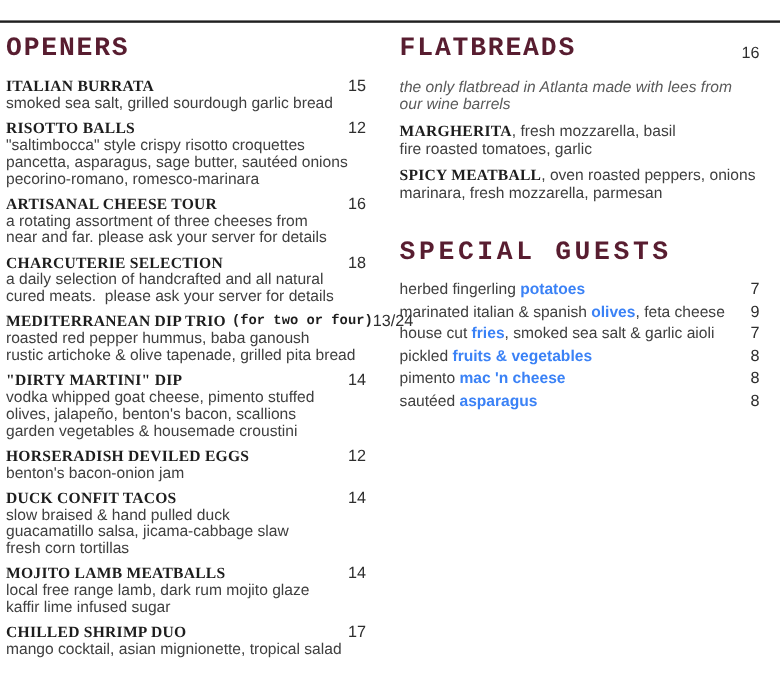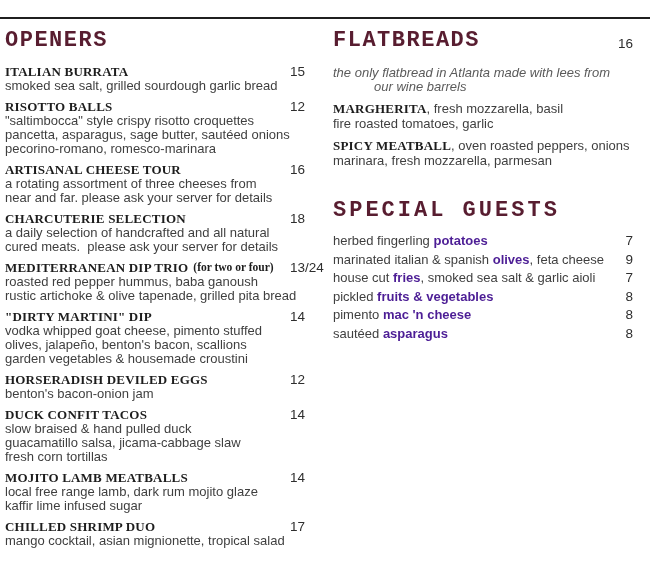--- a/index.html
+++ b/index.html
@@ -21,21 +21,21 @@
   }
   .sg-title{margin:30px 0 8px 0;letter-spacing:3px;}
 
   .item{margin-bottom:6px;}
   .ihead{display:flex;align-items:flex-end;white-space:nowrap;line-height:15px;}
   .iname{
     font-family:"Liberation Serif", serif;font-weight:bold;
     font-size:13px;color:#1d1d1d;letter-spacing:0.2px;
   }
   .iqual{
-    font-family:Liberation Serif, serif;font-weight:bold;
+    font-family:Liberation Mono, monospace;font-weight:bold;
     font-size:11.5px;color:#1d1d1d;margin-left:5px;
   }
   .iprice{
     margin-left:auto;min-width:40px;text-align:left;
     font-size:13.5px;color:#2e2e2e;flex:none;
   }
   .desc{
     font-size:13px;line-height:14px;color:#3f3f3f;white-space:pre;
   }
 
@@ -47,21 +47,21 @@
     color:#5a5a5a;white-space:pre;
   }
   .fitem{margin-top:8px;}
   .fitem:first-of-type{margin-top:4px;}
   .fline1{white-space:pre;line-height:14.5px;font-size:13px;color:#3f3f3f;}
   .fline1 .iname{font-size:13px;}
   .fitem .desc{line-height:14.5px;}
 
   .sgrow{display:flex;align-items:baseline;line-height:18.5px;font-size:13px;color:#3f3f3f;}
   .sgtext{white-space:pre;}
-  .sgtext b{color:#4c1d95;}
+  .sgtext b{color:#3b82f6;}
   .sgprice{margin-left:auto;text-align:right;font-size:13.5px;color:#2e2e2e;flex:none;}
 </style>
 </head>
 <body>
 
 <div class="rule"></div>
 
 <div class="col-left">
   <h1>OPENERS</h1>
 
@@ -156,21 +156,21 @@
     <div class="desc">mango cocktail, asian mignionette, tropical salad</div>
   </div>
 </div>
 
 <div class="col-right">
   <div class="fb-head">
     <h1>FLATBREADS</h1>
     <span class="fb-price">16</span>
   </div>
   <div class="note">the only flatbread in Atlanta made with lees from</div>
-  <div class="note" style="margin-top:0;margin-left:41px;">our wine barrels</div>
+  <div class="note" style="margin-top:0;">our wine barrels</div>
 
 
   <div class="fitem">
     <div class="fline1"><span class="iname">MARGHERITA</span><span>, fresh mozzarella, basil</span></div>
     <div class="desc">fire roasted tomatoes, garlic</div>
   </div>
 
   <div class="fitem">
     <div class="fline1"><span class="iname">SPICY MEATBALL</span><span>, oven roasted peppers, onions</span></div>
     <div class="desc">marinara, fresh mozzarella, parmesan</div>

